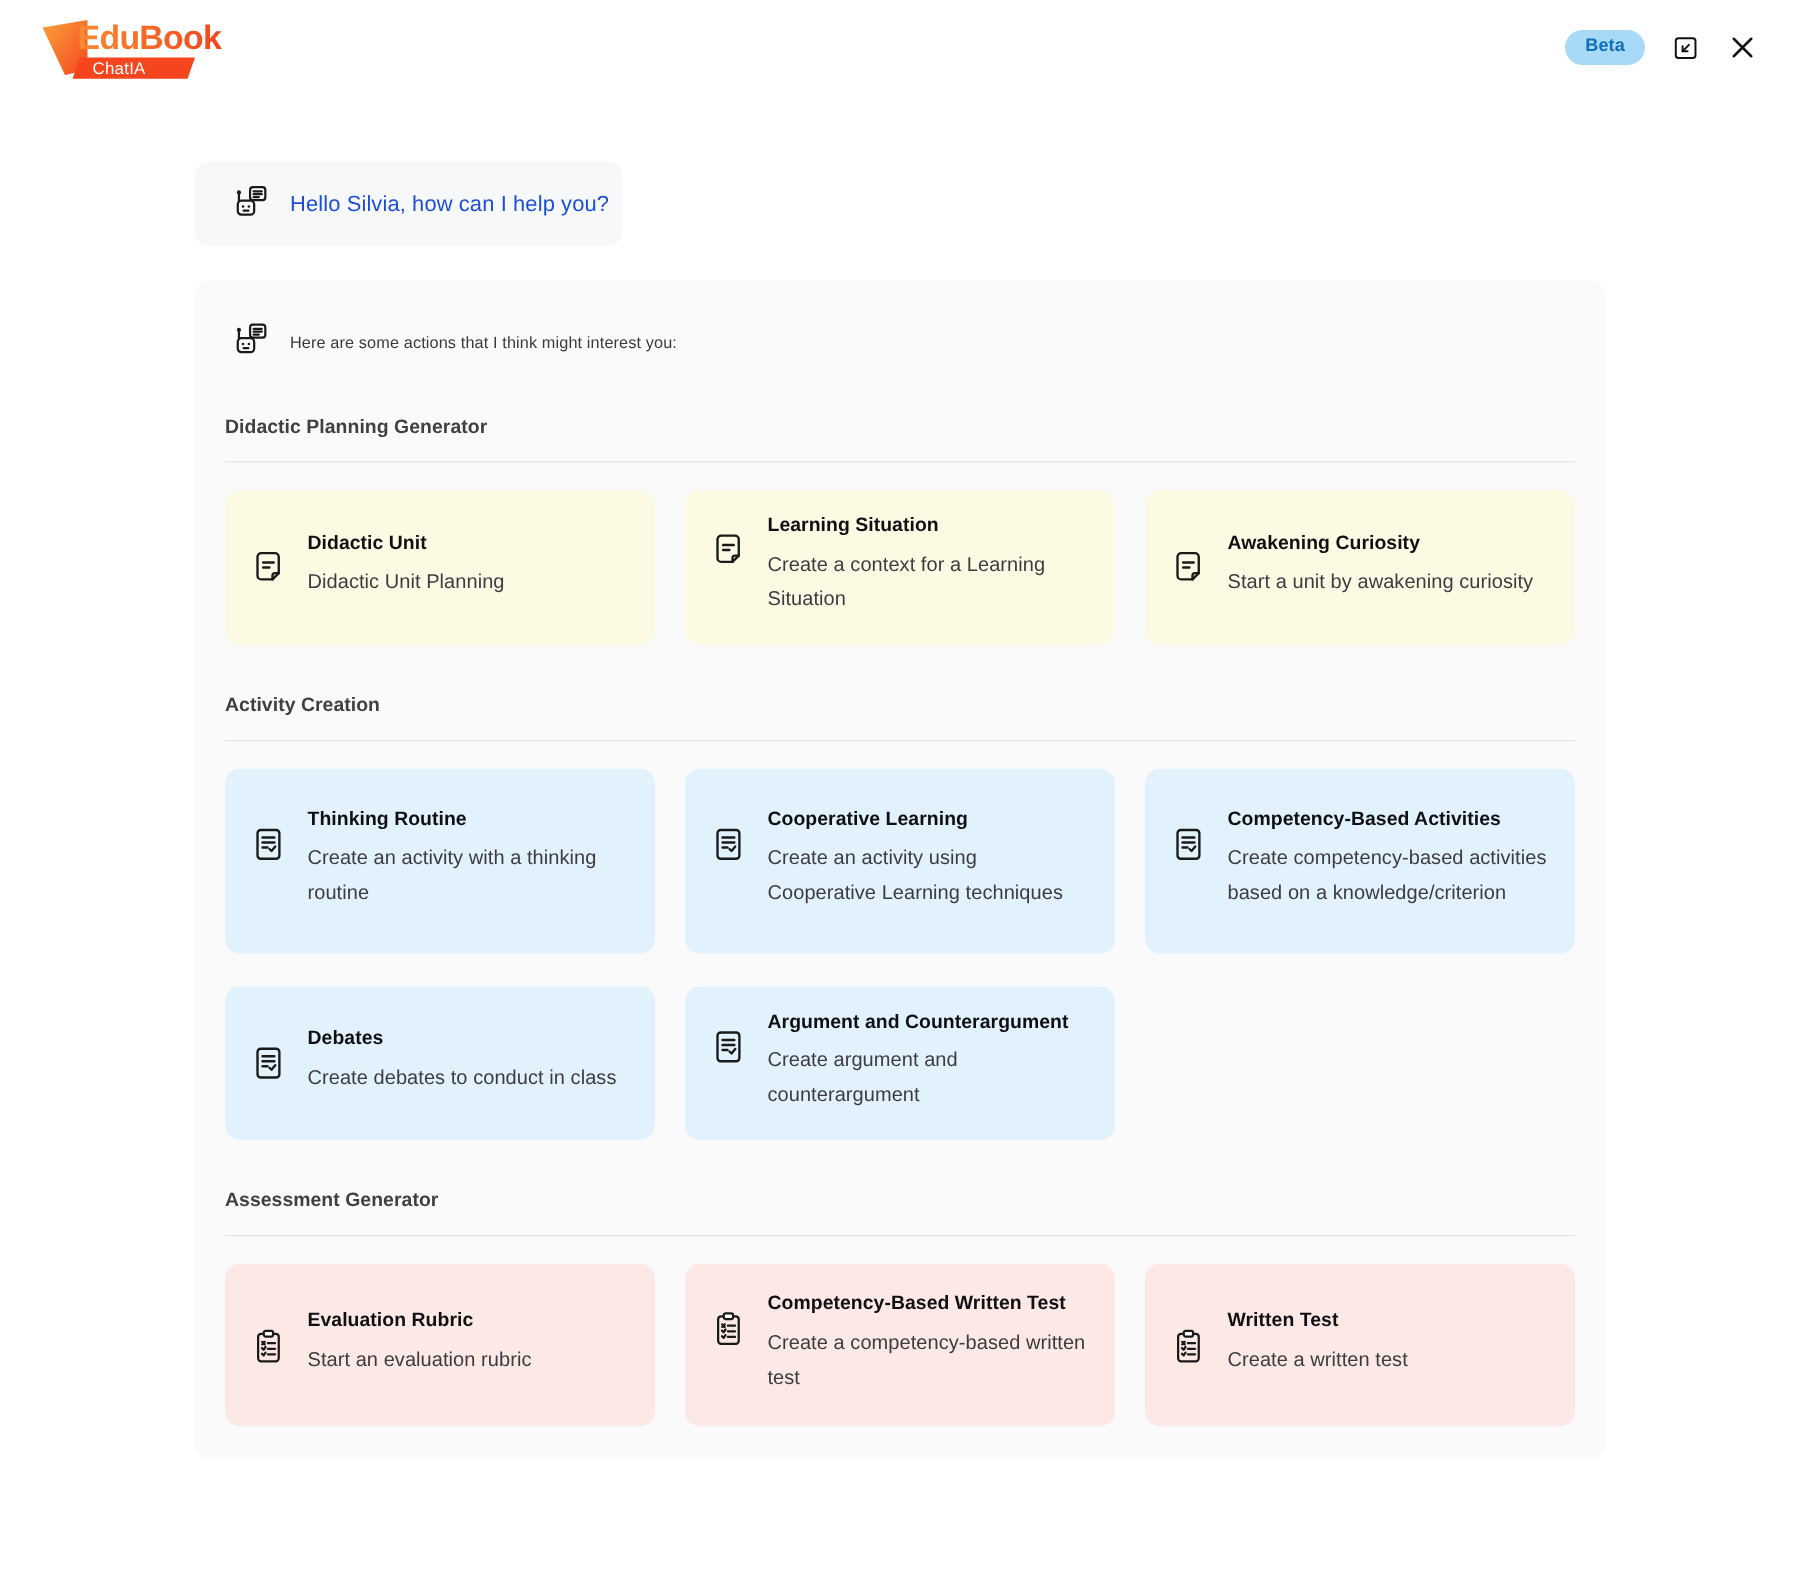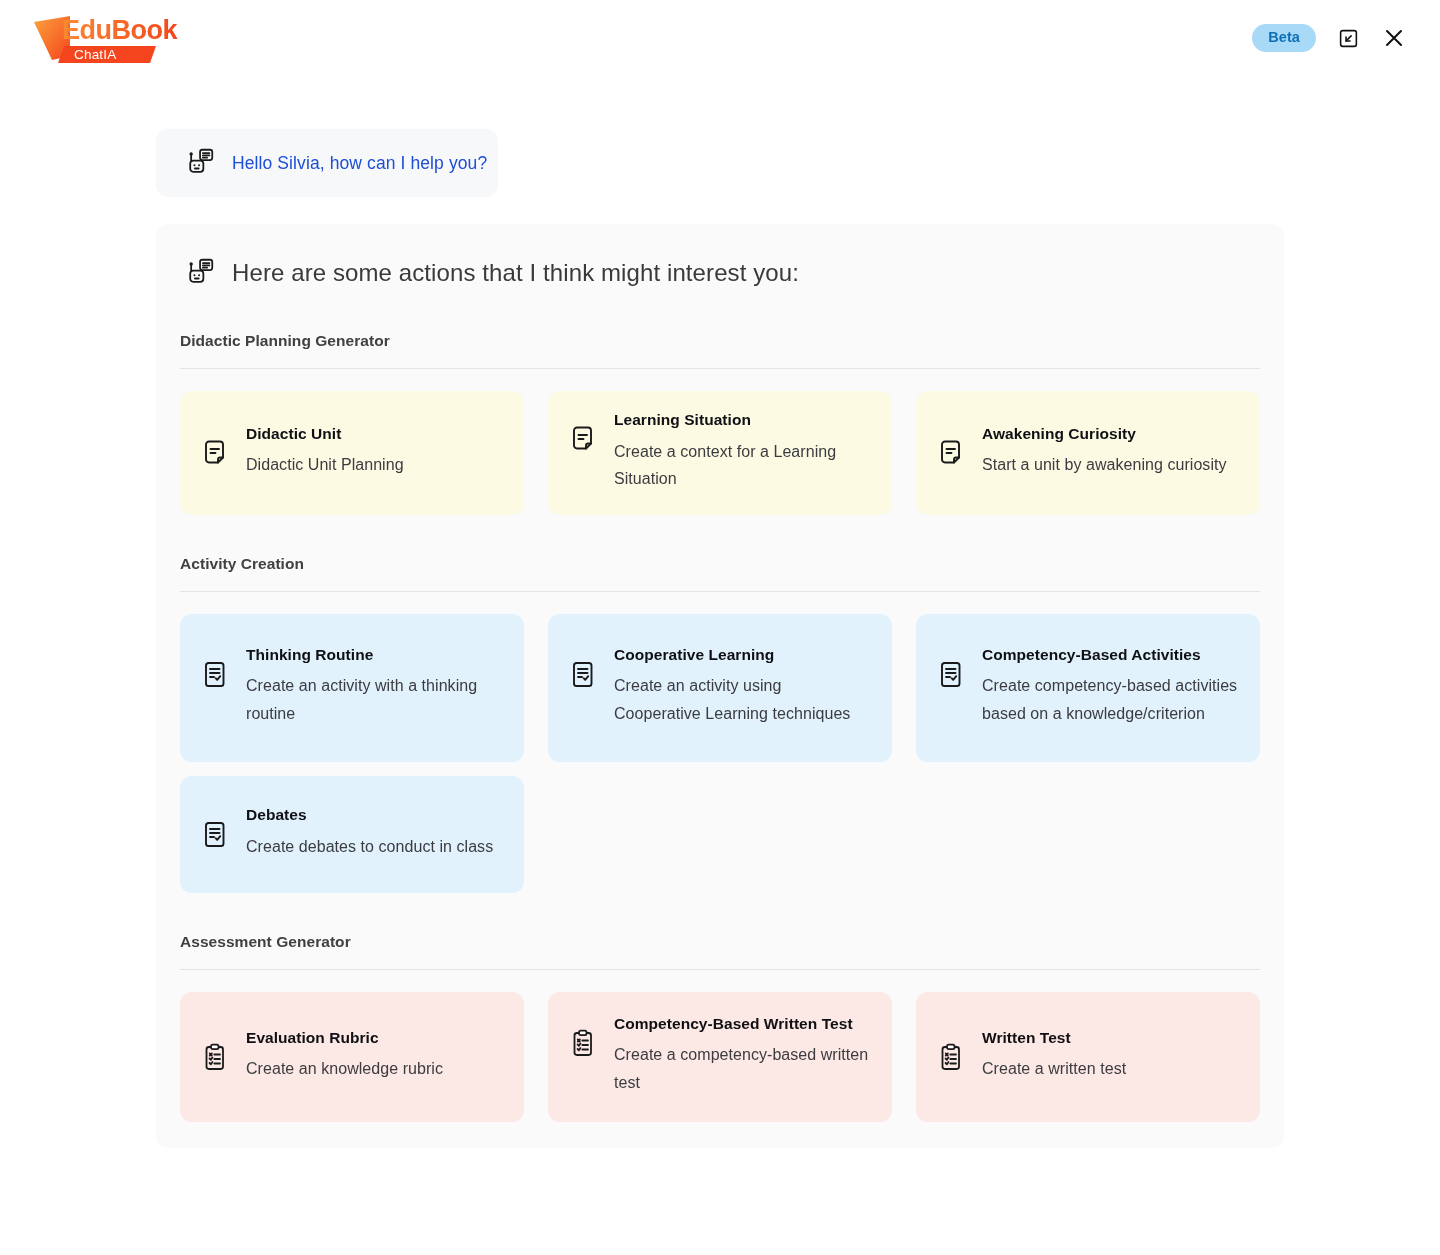--- a/index.html
+++ b/index.html
@@ -85,21 +85,21 @@
     padding: 32px 0 26px 0;
   }
   .panel-intro {
     display: flex;
     align-items: center;
     gap: 16px;
     padding-left: 30px;
     margin-bottom: 42px;
   }
   .panel-intro-text {
-    font-size: 24px;
+    font-size: 13px;
     color: #3a3a3c;
     letter-spacing: .1px;
   }
 
   .section { padding: 0 24px; }
   .section-title {
     font-size: 15.5px;
     font-weight: bold;
     color: #404040;
     padding-left: 0px;
@@ -109,21 +109,21 @@
     height: 1px;
     background: #e3e4e6;
     margin-top: 18px;
     margin-bottom: 22px;
   }
 
   .card-grid {
     display: grid;
     grid-template-columns: repeat(3, 344px);
     gap: 24px;
-    margin-bottom: 14px;
+    margin-bottom: 26px;
   }
   .card-grid:last-child { margin-bottom: 0; }
 
   .card {
     border-radius: 12px;
     padding: 20px 22px 22px 22px;
     display: flex;
     align-items: center;
     gap: 18px;
     cursor: pointer;
@@ -375,20 +375,35 @@
               <path d="M12.6 17.2 L14.2 18.8 L17.2 15.2"></path>
             </svg>
           </div>
           <div class="card-body">
             <div class="card-title">Debates</div>
             <div class="card-desc">Create debates to conduct in class</div>
           </div>
         </div>
       </div>
 
+      <div class="card blue">
+        <div class="card-inner">
+          <div class="card-icon-wrap card-icon">
+            <svg width="24" height="28" viewBox="0 0 24 28" fill="none" stroke="#1a1a1a" stroke-width="1.9" stroke-linecap="round" stroke-linejoin="round">
+              <rect x="3" y="2" width="17.5" height="23" rx="2.6"></rect>
+              <path d="M7 8 L16.5 8 M7 12 L16.5 12 M7 16 L11 16"></path>
+              <path d="M12.6 17.2 L14.2 18.8 L17.2 15.2"></path>
+            </svg>
+          </div>
+          <div class="card-body">
+            <div class="card-title">Argument and Counterargument</div>
+            <div class="card-desc">Create argument and counterargument</div>
+          </div>
+        </div>
+      </div>
 
     </div>
   </div>
 
   <div class="spacer-section"></div>
 
   <div class="section">
     <div class="section-title">Assessment Generator</div>
     <div class="section-rule"></div>
 
@@ -403,21 +418,21 @@
               <path d="M6.8 10.5 L8.8 12.5 M8.8 10.5 L6.8 12.5"></path>
               <path d="M11.3 11.5 L17 11.5"></path>
               <path d="M6.6 15.5 L7.9 16.8 L9.4 14.6"></path>
               <path d="M11.3 16 L17 16"></path>
               <path d="M6.6 20 L7.9 21.3 L9.4 19.1"></path>
               <path d="M11.3 20.5 L17 20.5"></path>
             </svg>
           </div>
           <div class="card-body">
             <div class="card-title">Evaluation Rubric</div>
-            <div class="card-desc">Create an knowledge rubric</div>
+            <div class="card-desc">Start an evaluation rubric</div>
           </div>
         </div>
       </div>
 
       <div class="card pink">
         <div class="card-inner">
           <div class="card-icon-wrap card-icon">
             <svg width="24" height="29" viewBox="0 0 24 29" fill="none" stroke="#1a1a1a" stroke-width="1.8" stroke-linecap="round" stroke-linejoin="round">
               <rect x="3.5" y="4" width="16.5" height="22" rx="2.4"></rect>
               <rect x="8" y="1.6" width="7.5" height="4.6" rx="1.6" fill="#fff"></rect>

